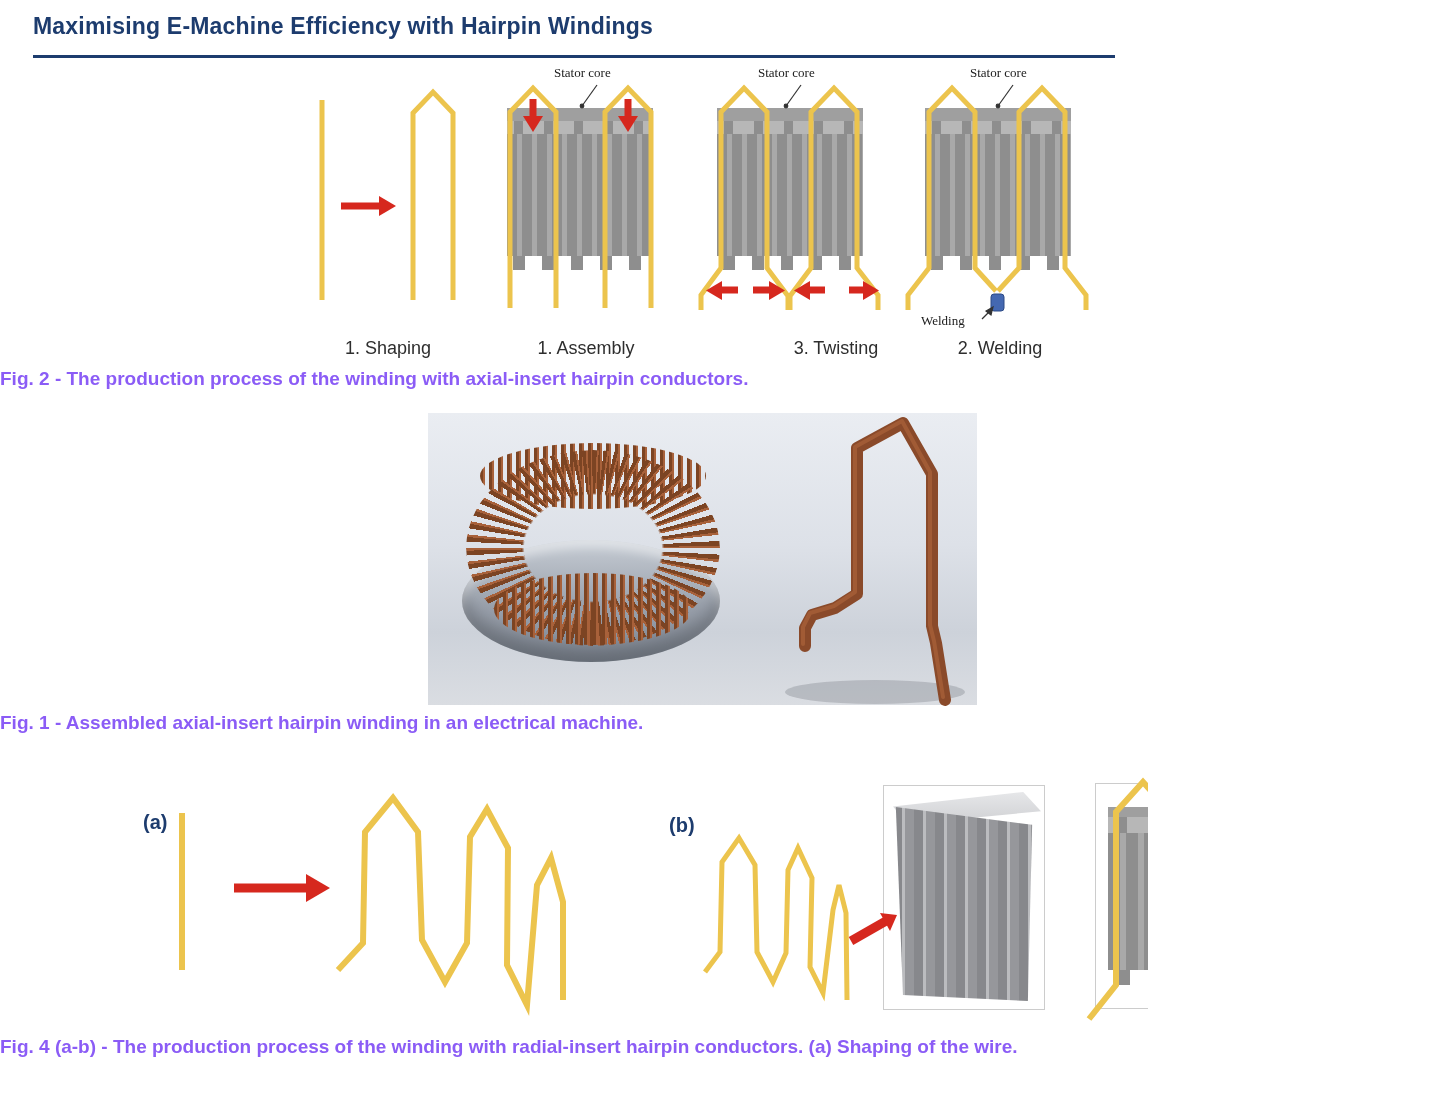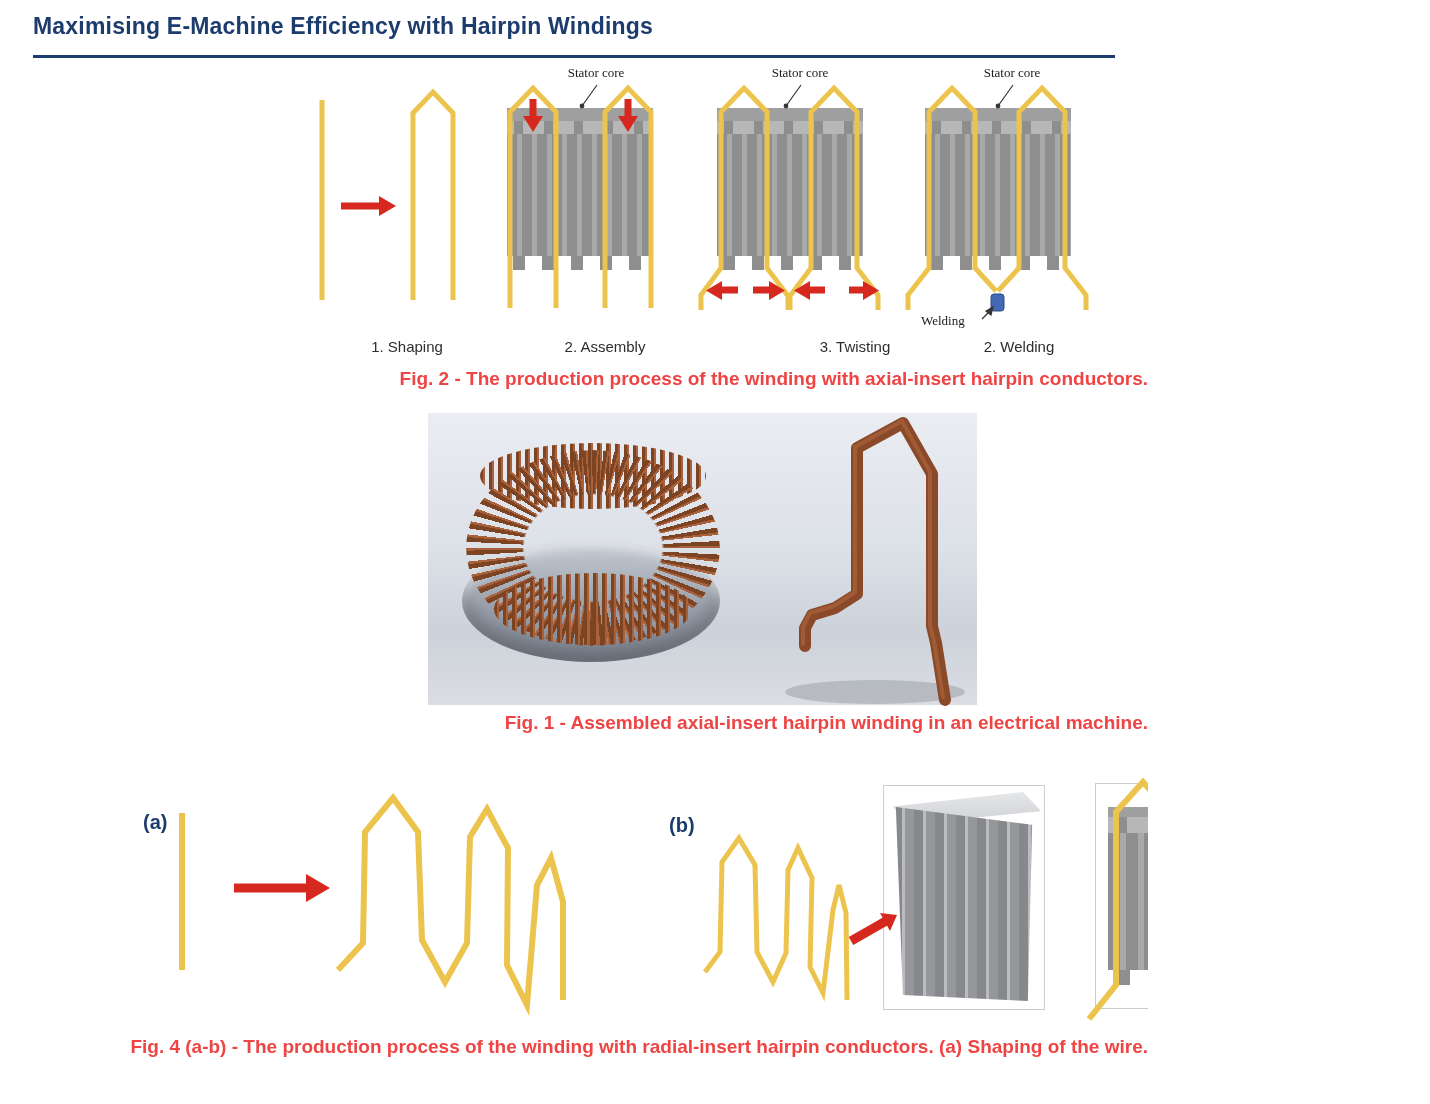--- a/index.html
+++ b/index.html
@@ -5,28 +5,28 @@
   html,body{margin:0;padding:0;background:#ffffff;}
   .page{position:relative;width:1148px;height:1104px;background:#fff;overflow:hidden;
         font-family:"Liberation Sans",sans-serif;}
 
   
   .title{position:absolute;left:33px;top:13px;font-size:23px;font-weight:bold;
          color:#1d3c6e;letter-spacing:.2px;}
   .rule{position:absolute;left:33px;right:33px;top:55px;height:3px;background:#1d3c6e;}
 
   
-  .caption{position:absolute;left:0;width:100%;text-align:right;font-size:19px;
-           font-weight:bold;color:#ef4444;}
+  .caption{position:absolute;left:0;width:100%;text-align:left;font-size:19px;
+           font-weight:bold;color:#8b5cf6;}
   .cap2{top:368px}.cap3{top:712px}.cap4a{top:1036px}.cap4b{top:1060px}
-  .steplabel{position:absolute;top:338px;transform:translateX(-50%);font-size:15px;
-             color:#2e2e2e;white-space:nowrap;z-index:6;margin-left:19px;}
+  .steplabel{position:absolute;top:338px;transform:translateX(-50%);font-size:18px;
+             color:#2e2e2e;white-space:nowrap;z-index:6;}
   .sl1{left:388px}.sl2{left:586px}.sl3{left:836px}.sl4{left:1000px}
   .serifLabel{position:absolute;font-family:"Liberation Serif",serif;font-size:13px;
-              color:#1b1b1b;text-align:center;z-index:6;white-space:nowrap;}
+              color:#1b1b1b;z-index:6;white-space:nowrap;}
   .sc2{left:554px;top:65px;width:84px}
   .sc3{left:758px;top:65px;width:84px}
   .sc4{left:970px;top:65px;width:84px}
   .weldlabel{left:921px;top:313px;width:60px;text-align:left;}
   .ab{position:absolute;font-size:20px;font-weight:bold;color:#1d3c6e;z-index:6;}
   .la{left:143px;top:811px}.lb{left:669px;top:814px}
 
   
   .stator{position:absolute;top:108px;width:146px;height:162px;z-index:2;background:
     linear-gradient(#9f9f9f,#9f9f9f) 0 0/100% 13px no-repeat,
@@ -83,21 +83,21 @@
     <div class="stator s2"></div>
     <div class="stator s3"></div>
     <div class="stator s4"></div>
 
     <div class="serifLabel sc2">Stator core</div>
     <div class="serifLabel sc3">Stator core</div>
     <div class="serifLabel sc4">Stator core</div>
     <div class="serifLabel weldlabel">Welding</div>
 
     <div class="steplabel sl1">1. Shaping</div>
-    <div class="steplabel sl2">2. Assembly</div>
+    <div class="steplabel sl2">1. Assembly</div>
     <div class="steplabel sl3">3. Twisting</div>
     <div class="steplabel sl4">2. Welding</div>
   </div>
   <div class="caption cap2">Fig. 2 - The production process of the winding with axial-insert hairpin conductors.</div>
 
   <div class="fig3">
     <div class="fringe fringeBack"></div>
     <div class="disc"></div>
     <div class="ring"></div>
     <div class="fringe fringeFront"></div>

